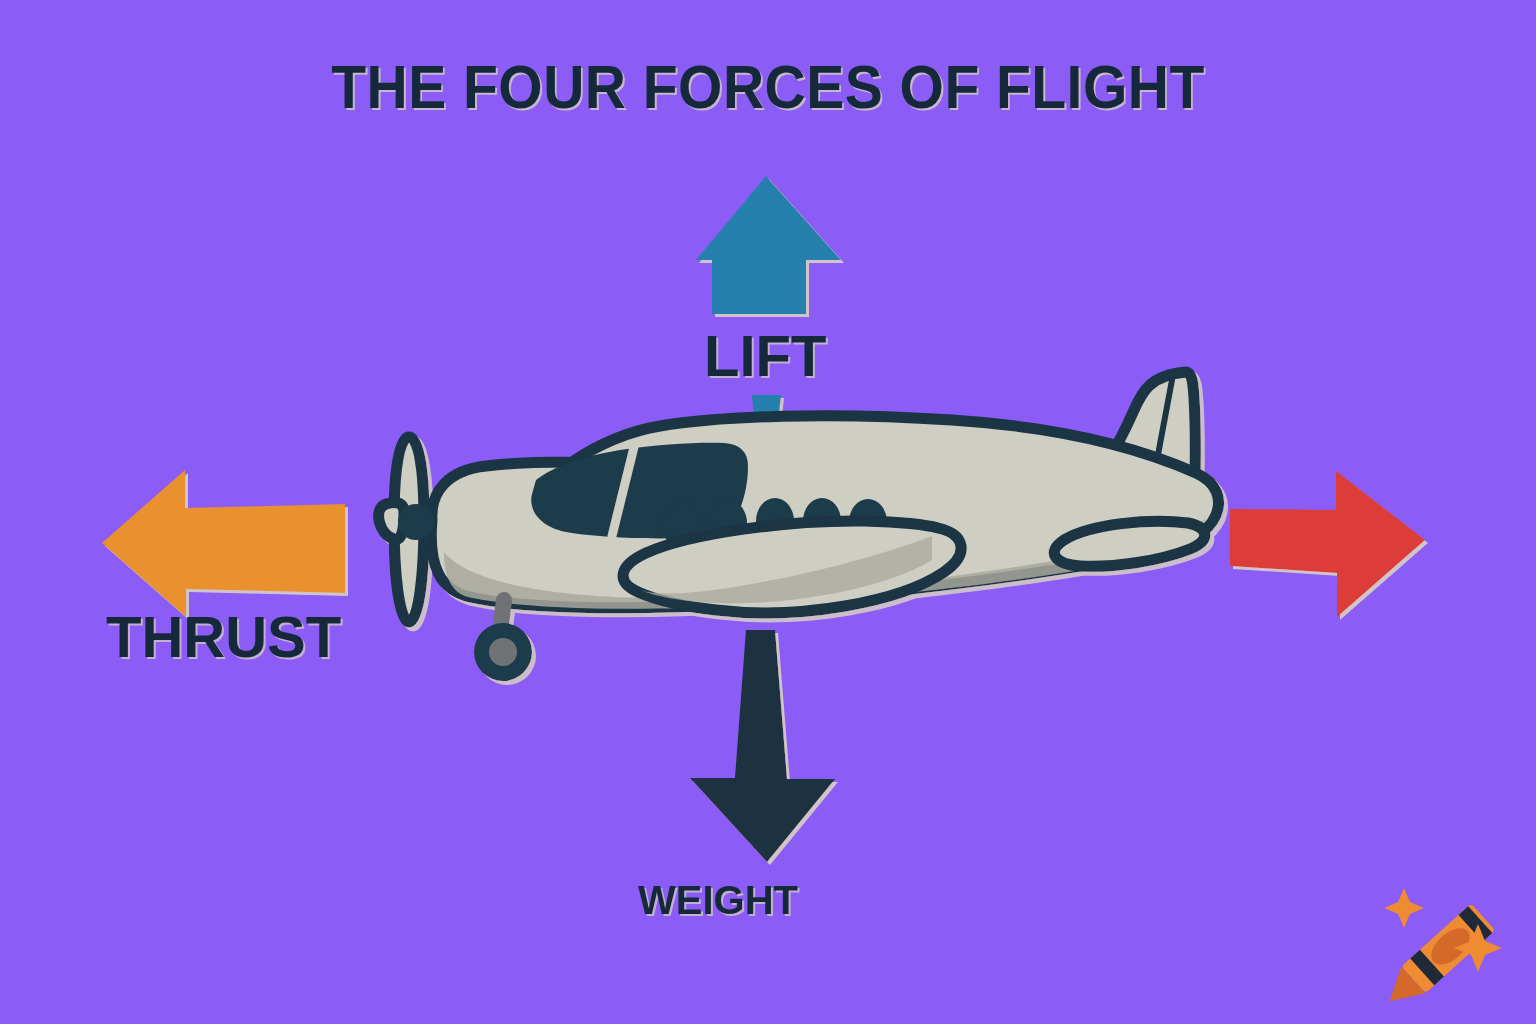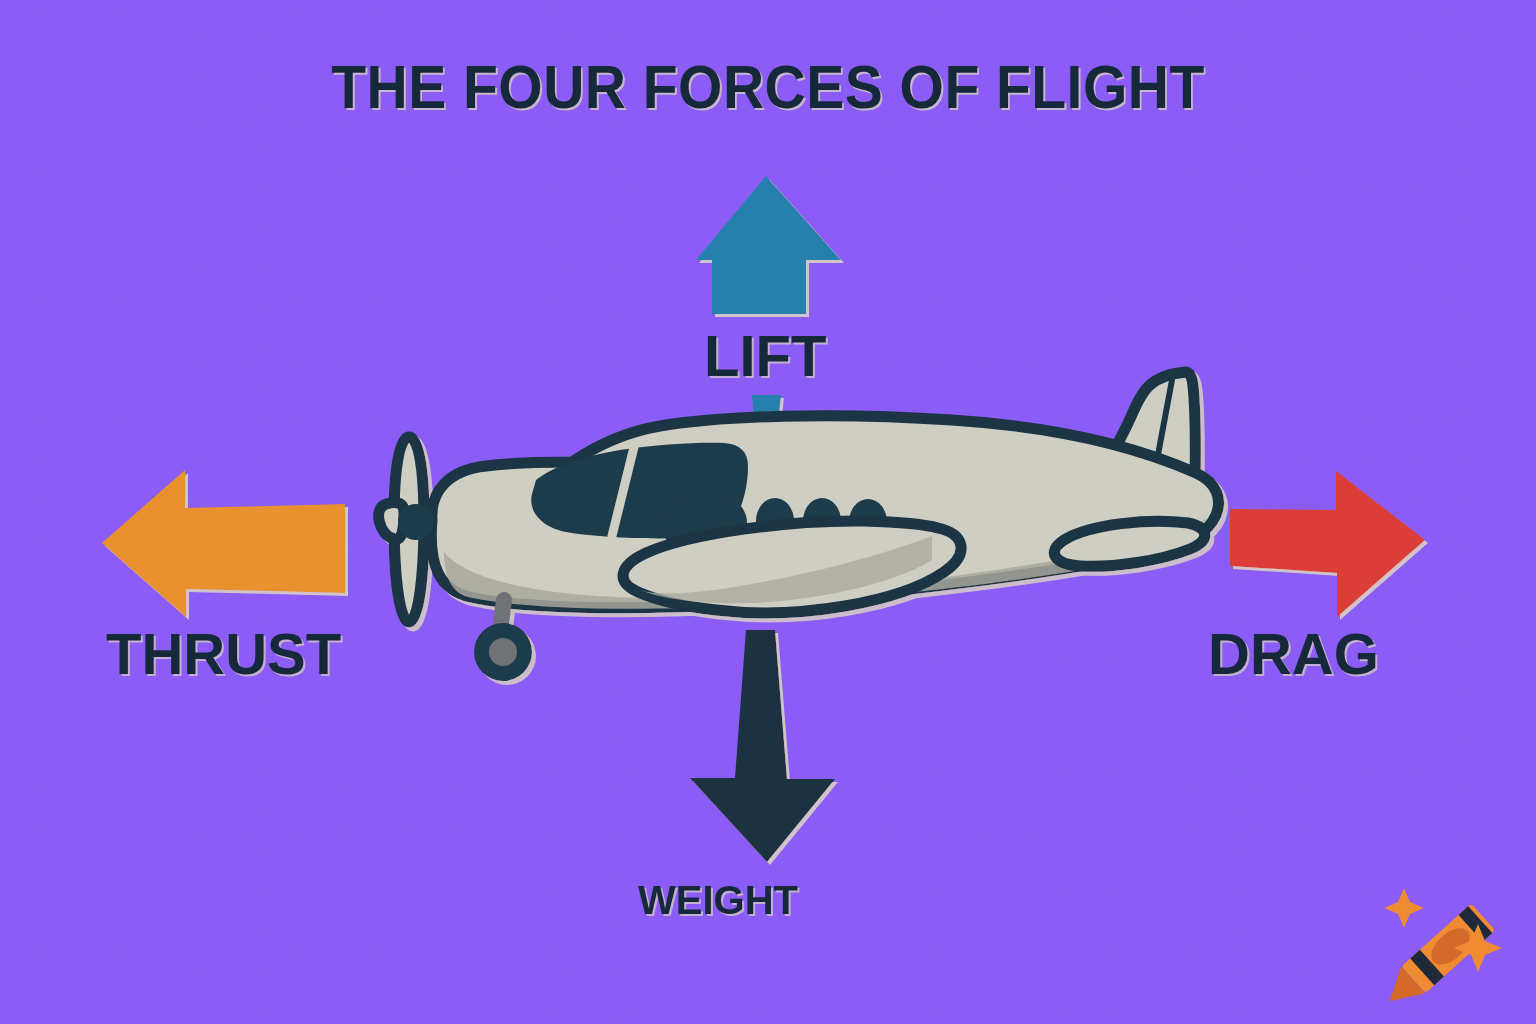--- a/index.html
+++ b/index.html
@@ -57,21 +57,21 @@
     font-family: "Liberation Sans Narrow", "Liberation Sans", sans-serif;
     font-size: 56px;
     font-weight: bold;
     line-height: 1;
     letter-spacing: 0px;
     white-space: nowrap;
     text-shadow: 2px 2px 0 rgba(220,212,192,0.7);
     text-align: center;
   }
   #label-lift   { left: 704px; top: 327px; font-size: 58px; }
-  #label-thrust { left: 106px; top: 625px; font-size: 58px; }
+  #label-thrust { left: 106px; top: 608px; font-size: 58px; }
   #label-drag   { left: 1208px; top: 625px; font-size: 58px; }
   #label-weight { left: 638px; top: 880px; font-size: 40px; }
 
   .svg-layer {
     position: absolute;
     left: 0;
     top: 0;
     width: 1536px;
     height: 1024px;
   }
@@ -238,19 +238,18 @@
     <path d="M 1478,924 L 1485,941 L 1502,948 L 1485,955 L 1478,972 L 1471,955 L 1454,948 L 1471,941 Z" fill="#ef8b33"></path>
   </svg>
 
   <div class="svg-layer" id="label-layer" style="pointer-events:none;">
     <div id="title">THE FOUR FORCES OF FLIGHT</div>
 
     <div class="force-label" id="label-lift">LIFT</div>
 
     <div class="force-label" id="label-thrust">THRUST</div>
 
-    <div class="force-label" id="label-drag">DRAG</div>
 
     <div class="force-label" id="label-weight">WEIGHT</div>
   </div>
 
   <div id="grain"></div>
 </div>
 
 </body></html>

